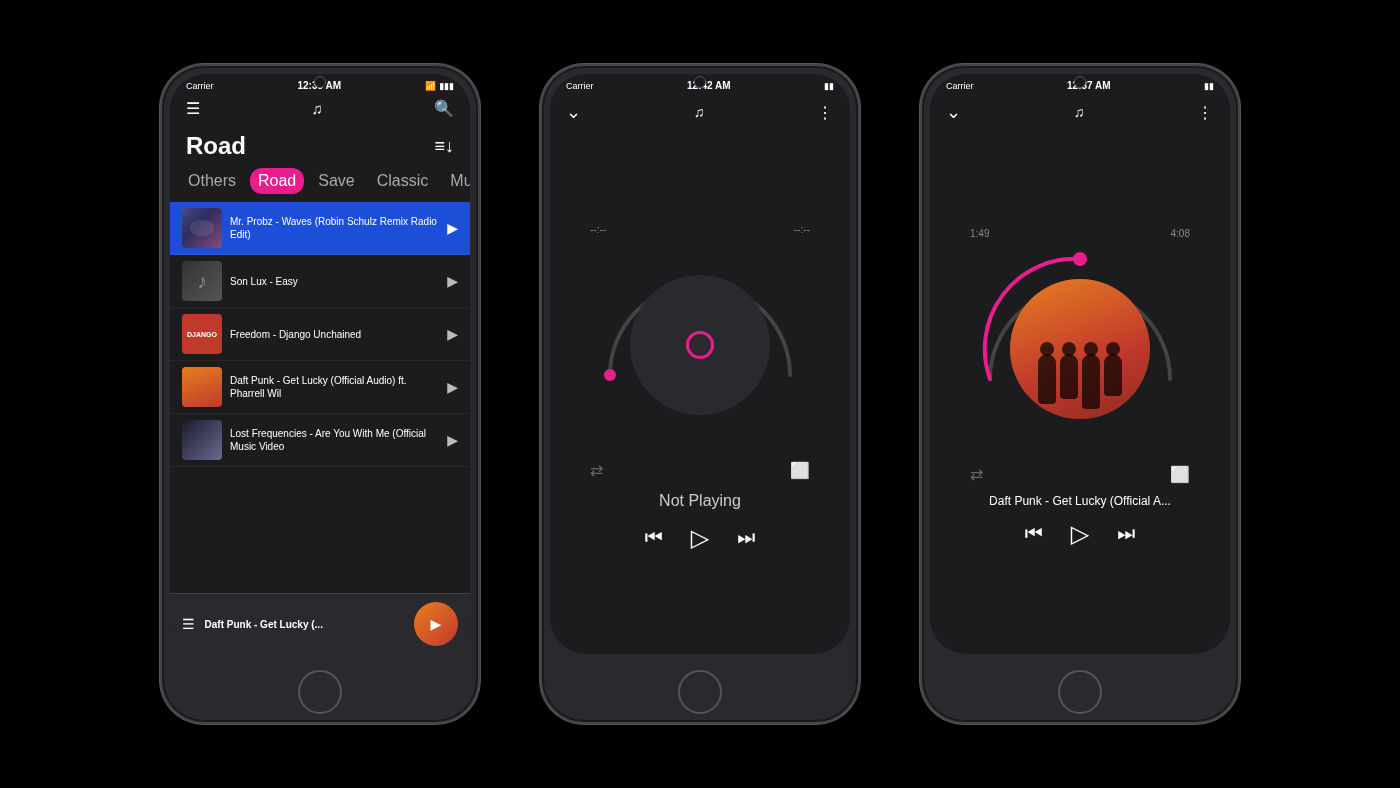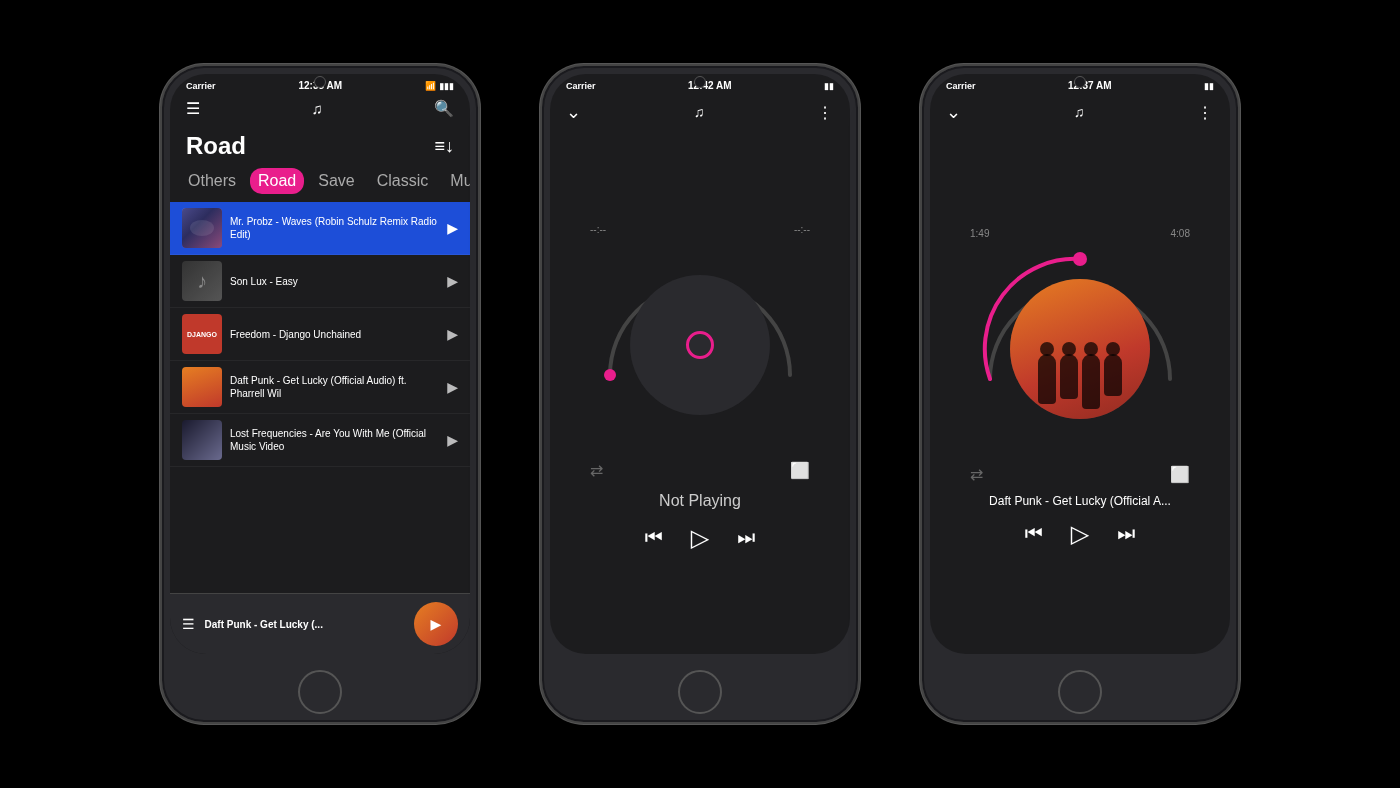--- a/index.html
+++ b/index.html
@@ -65,21 +65,21 @@
     .status-bar {
       display: flex;
       justify-content: space-between;
       align-items: center;
       padding: 6px 16px 4px;
       font-size: 9px;
       color: #fff;
       background: transparent;
       flex-shrink: 0;
     }
-    .status-left { font-weight: 700; font-size: 9px; }
+    .status-left { font-weight: 400; font-size: 9px; }
     .status-center { font-weight: 600; font-size: 10px; }
     .status-right { font-size: 9px; display: flex; gap: 3px; align-items: center; }
 
     
     .phone1-header {
       display: flex;
       justify-content: space-between;
       align-items: center;
       padding: 4px 16px 8px;
       flex-shrink: 0;

